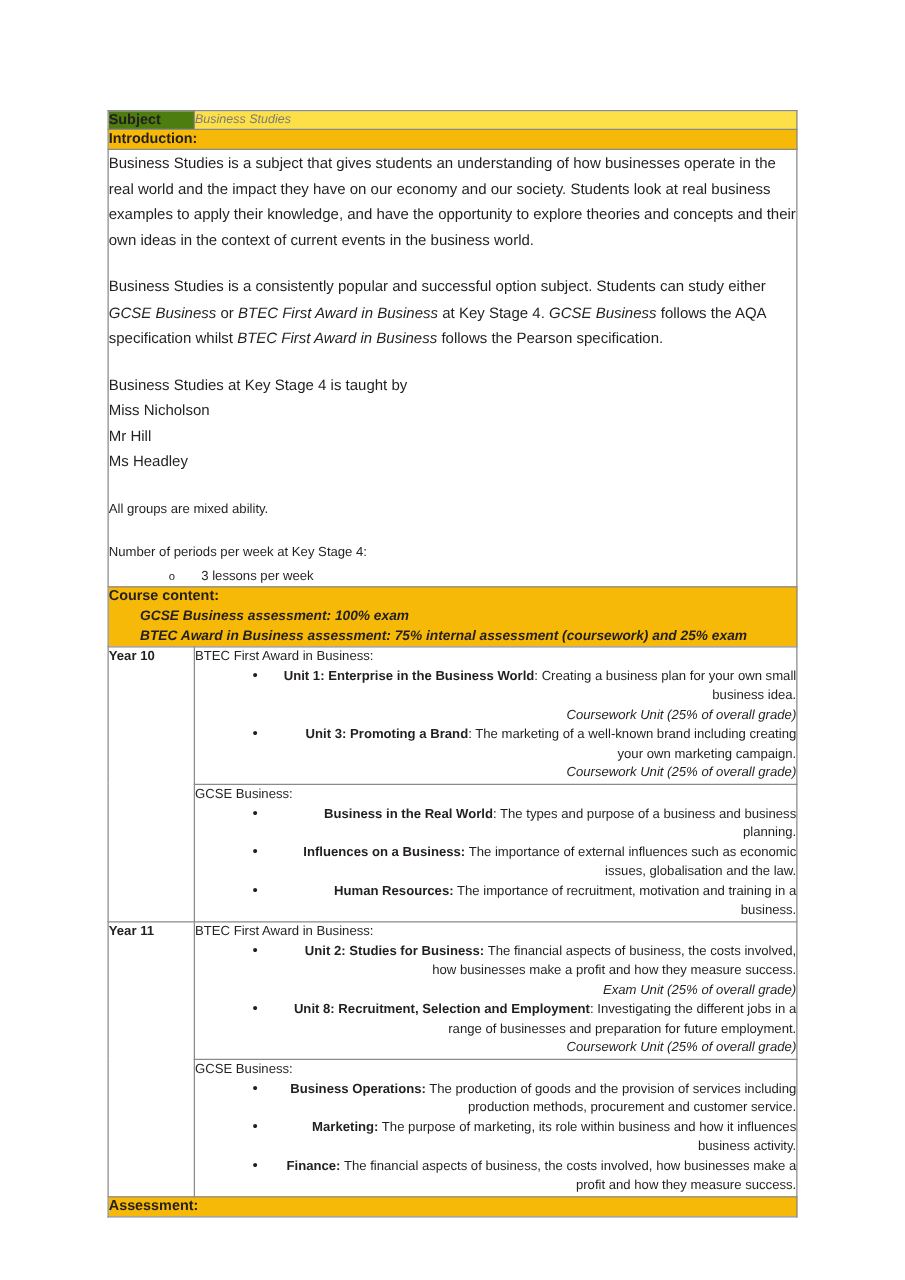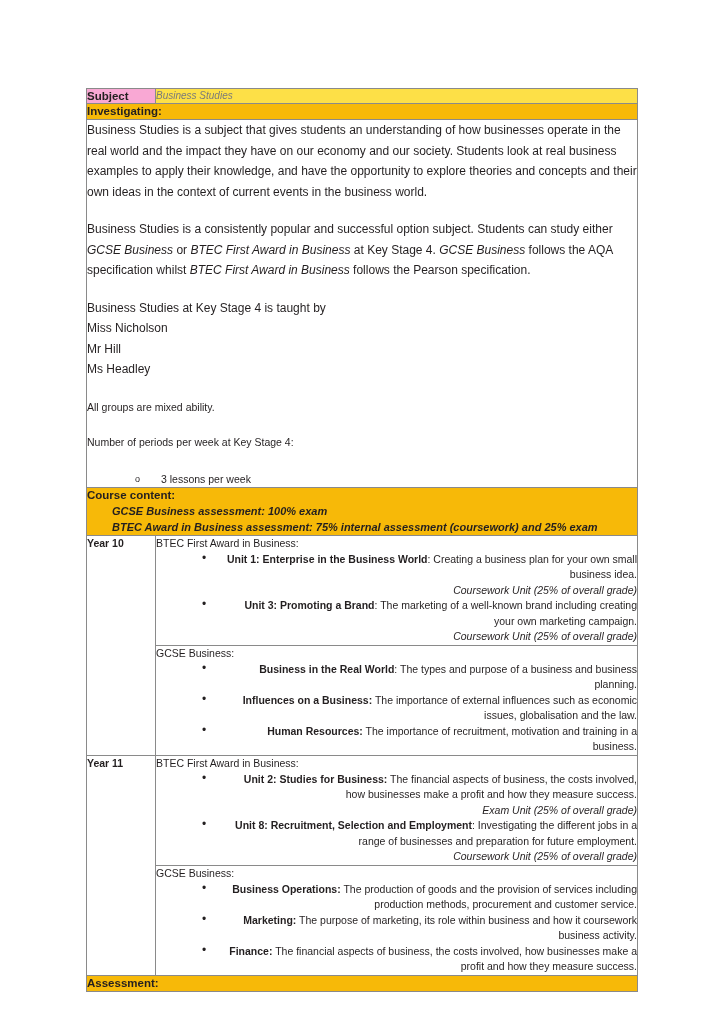--- a/index.html
+++ b/index.html
@@ -29,21 +29,21 @@
     table-layout: fixed;
   }
   .doc-table td {
     border: 1px solid #8a8a8a;
     vertical-align: top;
     padding: 0;
   }
   
   .cell-subject-label {
     width: 69px;
-    background: #f9a8d4;
+    background: #4d7c0f;
     font-weight: bold;
     font-size: 11.5px;
     padding: 3px 0 3px 8px;
     line-height: 14px;
     color: #231f20;
   }
   .cell-subject-value {
     background: #fde047;
     font-style: italic;
     font-size: 10px;
@@ -86,21 +86,21 @@
     line-height: 20.5px;
     margin: 0 0 19px 0;
   }
   .note-line {
     font-size: 10.5px;
     line-height: 17px;
     margin: 0 0 18px 0;
     color: #231f20;
   }
   .note-line.last {
-    margin-bottom: 20px;
+    margin-bottom: 2px;
   }
   .sub-bullet-row {
     display: flex;
     font-size: 10.5px;
     line-height: 16px;
     margin-left: 48px;
   }
   .sub-bullet-row .hollow {
     width: 26px;
     font-size: 9px;
@@ -162,21 +162,21 @@
     <colgroup>
       <col style="width:69px">
       <col style="width:482px">
     </colgroup>
     <tbody>
       <tr>
         <td class="cell-subject-label">Subject</td>
         <td class="cell-subject-value">Business Studies</td>
       </tr>
       <tr>
-        <td class="band" colspan="2">Investigating:</td>
+        <td class="band" colspan="2">Introduction:</td>
       </tr>
       <tr>
         <td class="cell-intro" colspan="2">
           <p class="intro-para">Business Studies is a subject that gives students an understanding of how businesses operate in the real world and the impact they have on our economy and our society.  Students look at real business examples to apply their knowledge, and have the opportunity to explore theories and concepts and their own ideas in the context of current events in the business world.</p>
           <p class="intro-para"><span>Business Studies is a consistently popular and successful option subject.  Students can study either </span><em>GCSE Business</em><span> or </span><em>BTEC First Award in Business</em><span> at Key Stage 4.  </span><em>GCSE Business</em><span> follows the AQA specification whilst </span><em>BTEC First Award in Business</em><span> follows the Pearson specification.</span></p>
           <div class="staff-block">
             <div>Business Studies at Key Stage 4 is taught by</div>
             <div>Miss Nicholson</div>
             <div>Mr Hill</div>
             <div>Ms Headley</div>
@@ -226,21 +226,21 @@
             <li><b>Unit 2: Studies for Business:</b><span>  The financial aspects of business, the costs involved, how businesses make a profit and how they measure success.</span><span class="unit-note">Exam Unit (25% of overall grade)</span></li>
             <li><b>Unit 8:  Recruitment, Selection and Employment</b><span>:</span><span> Investigating the different jobs in a range of businesses and preparation for future employment.</span><span class="unit-note">Coursework Unit (25% of overall grade)</span></li>
           </ul>
         </td>
       </tr>
       <tr>
         <td class="cell-content">
           <div class="qual-line">GCSE Business:</div>
           <ul class="units">
             <li><b>Business Operations:</b><span>  The production of goods and the provision of services including production methods, procurement and customer service.</span></li>
-            <li><b>Marketing:</b><span>  The purpose of marketing, its role within business and how it coursework business activity.</span></li>
+            <li><b>Marketing:</b><span>  The purpose of marketing, its role within business and how it influences business activity.</span></li>
             <li><b>Finance:</b><span> The financial aspects of business, the costs involved, how businesses make a profit and how they measure success.</span></li>
           </ul>
         </td>
       </tr>
 
       <tr>
         <td class="band" colspan="2">Assessment:</td>
       </tr>
     </tbody>
   </table>

